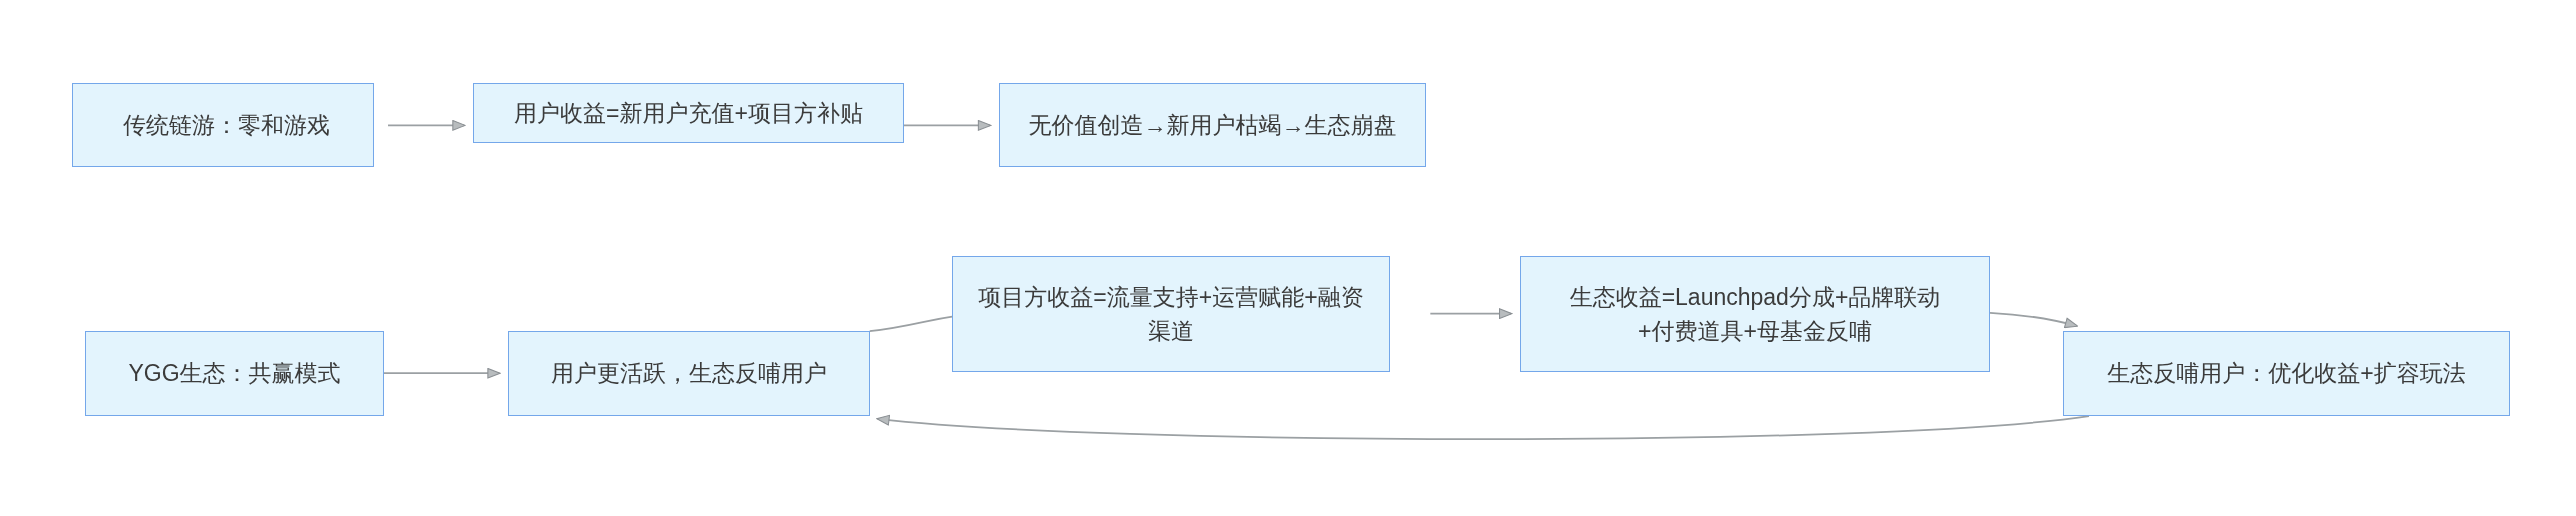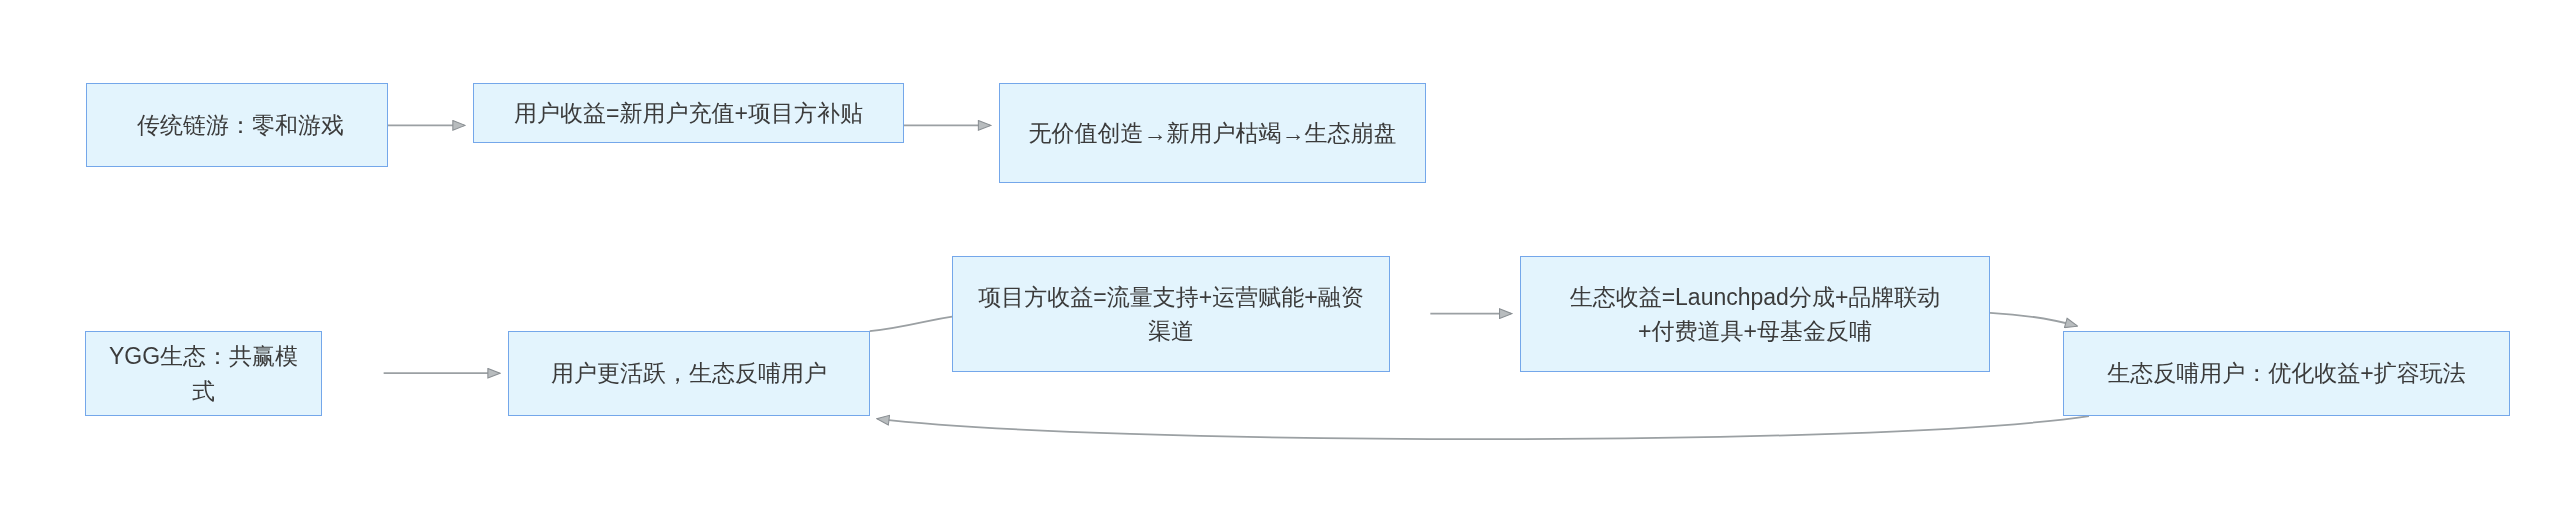--- a/index.html
+++ b/index.html
@@ -32,24 +32,24 @@
     text-align: center;
     color: var(--text, #3b3b3b);
     font-size: 23px;
     line-height: 1.5;
     padding: 3.5px 21px;
   }
   .node .lbl {
     white-space: pre-line;
   }
   
-  #node-t1 { left:  86px; top:  83px; width: 302px; height:  84px; padding-left: 28px; }
+  #node-t1 { left:  72px; top:  83px; width: 302px; height:  84px; padding-left: 28px; }
   #node-t2 { left: 473px; top:  83px; width: 431px; height:  60px; }
-  #node-t3 { left:999px; top:  83px; width: 427px; height:  100px; }
-  #node-b1 { left:  85px; top: 331px; width: 237px; height:  85px; }
+  #node-t3 { left:999px; top:  83px; width: 427px; height:  84px; }
+  #node-b1 { left:  85px; top: 331px; width: 299px; height:  85px; }
   #node-b2 { left: 508px; top: 331px; width: 362px; height:  85px; }
   #node-b3 { left:952px; top: 256px; width: 438px; height: 116px; }
   #node-b4 { left:1520px; top: 256px; width: 470px; height: 116px; }
   #node-b5 { left:2063px; top: 331px; width: 447px; height:  85px; }
   .edge {
     fill: none;
     stroke: var(--edge, #9ba0a3);
     stroke-width: 2;
   }
 </style>

